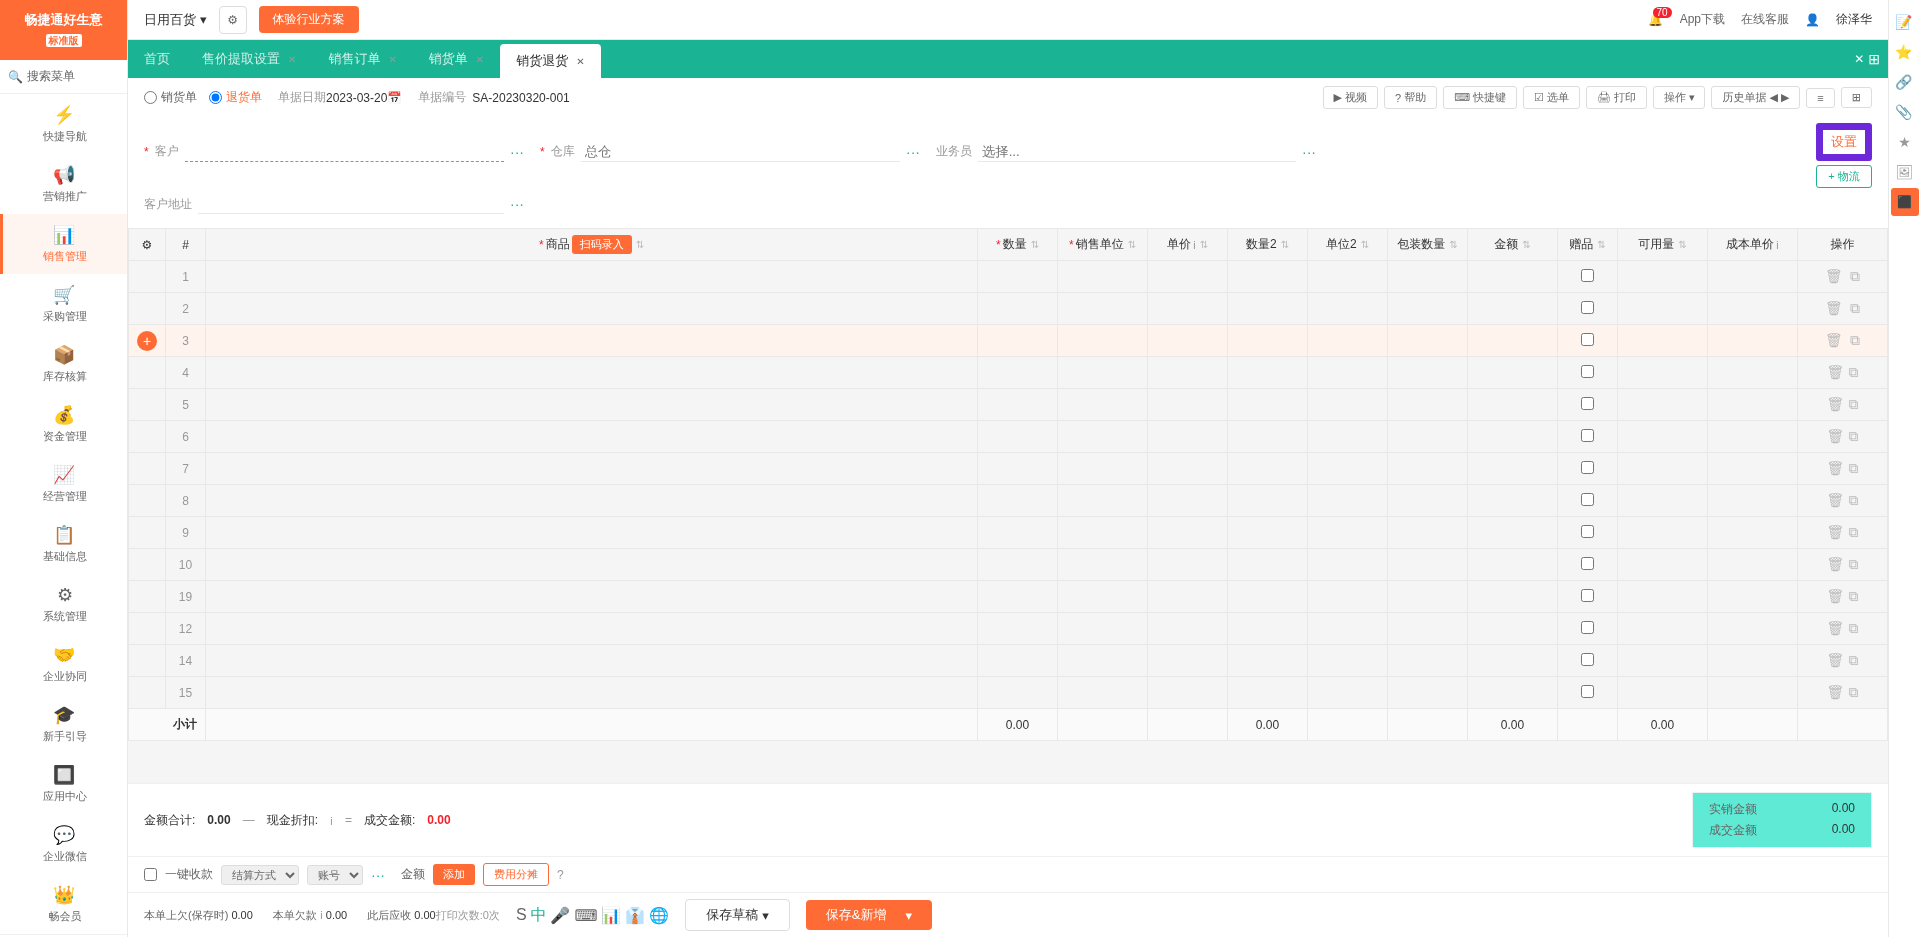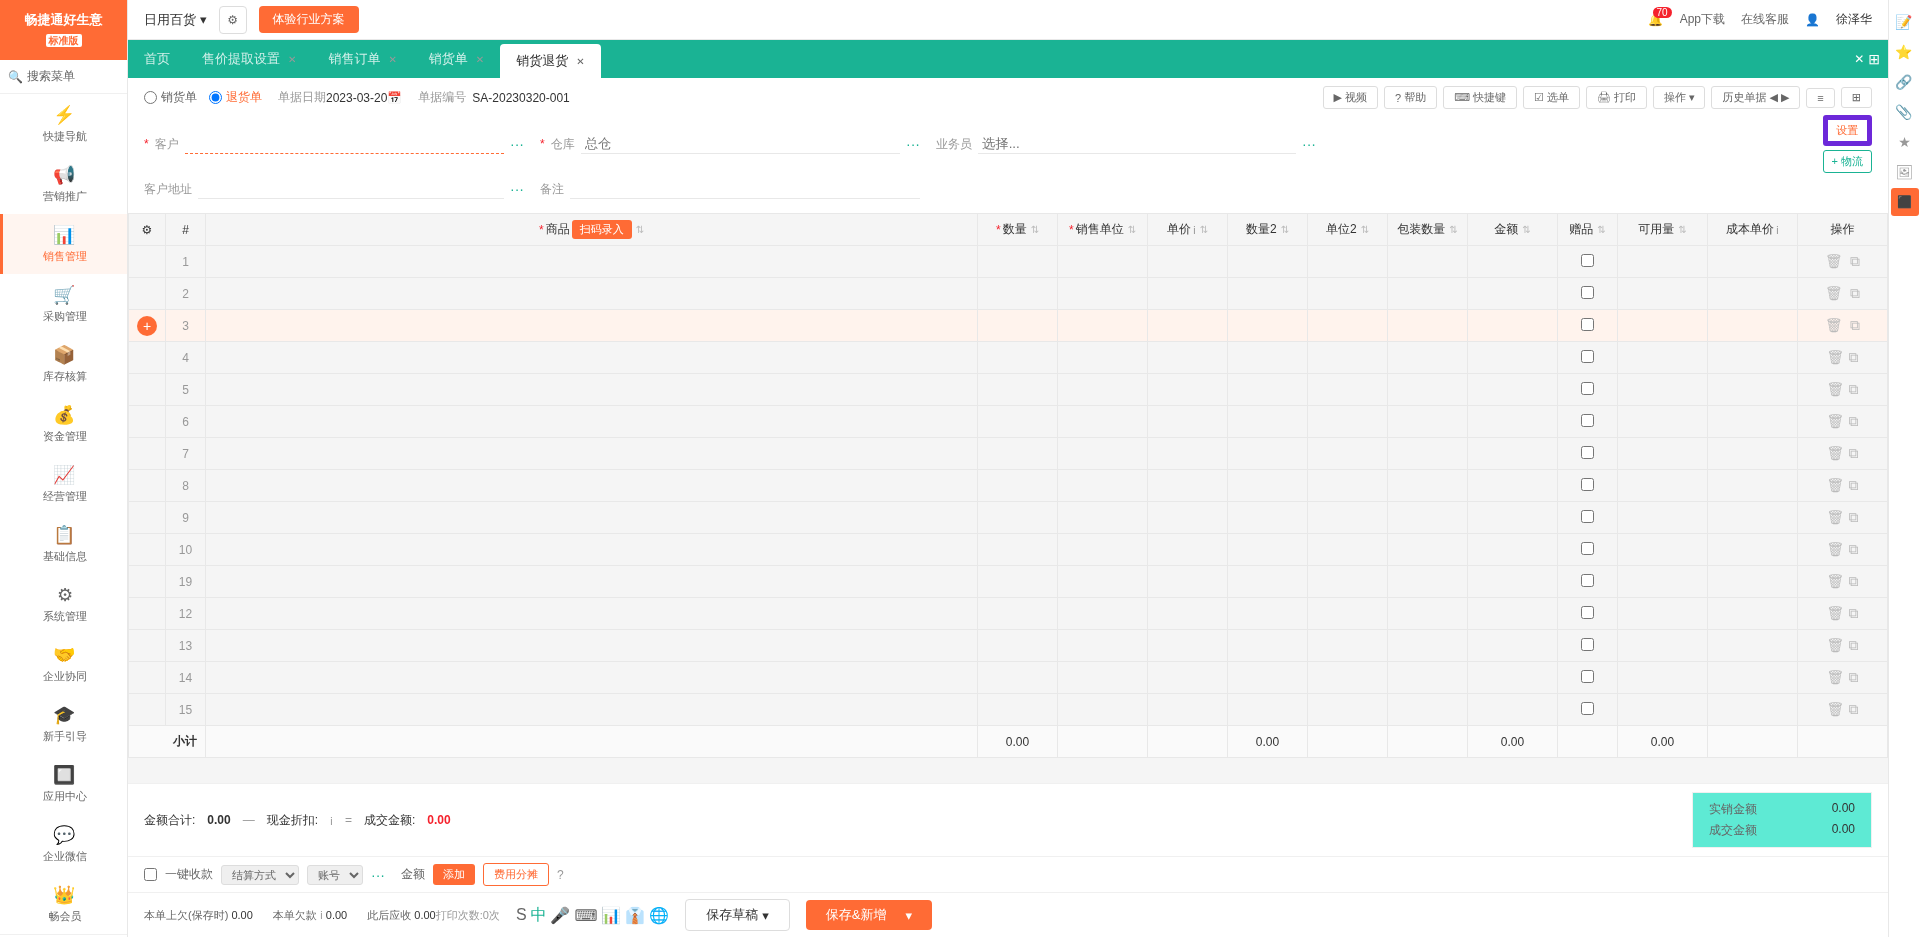--- a/index.html
+++ b/index.html
@@ -42,21 +42,21 @@
     .radio-item { display: flex; align-items: center; gap: 4px; cursor: pointer; color: #666; }
     .radio-item.active { color: #ff6b35; }
     .date-field { display: flex; align-items: center; }
     .date-value { color: #333; }
     .cal-icon { color: #999; cursor: pointer; }
     .doc-field { display: flex; align-items: center; gap: 6px; }
     .doc-value { color: #333; }
     .action-btn { padding: 3px 10px; border: 1px solid #ddd; border-radius: 3px; cursor: pointer; font-size: 11px; color: #666; background: white; display: flex; align-items: center; gap: 3px; }
     .field-label { color: #999; white-space: nowrap; }
     .field-input { flex: 1; border: none; border-bottom: 1px solid #e8e8e8; padding: 2px 4px; color: #333; outline: none; }
-    .setup-btn { padding: 3px 8px; border: 5px solid #6d28d9; border-radius: 3px; color: #ff6b35; cursor: pointer; font-size: 11px; background: white; }
+    .setup-btn { padding: 3px 8px; border: 7px solid #6d28d9; border-radius: 3px; color: #ff6b35; cursor: pointer; font-size: 13px; background: white; margin-top: 8px; }
     .add-btn { padding: 3px 8px; border: 1px solid #1ab394; border-radius: 3px; color: #1ab394; cursor: pointer; font-size: 11px; background: white; }
     .data-table { width: 100%; border-collapse: collapse; font-size: 12px; }
     .data-table thead th { background: #f5f5f5; border: 1px solid #e8e8e8; padding: 6px 8px; text-align: center; white-space: nowrap; color: #333; font-weight: normal; position: sticky; top: 0; z-index: 10; }
     .data-table tbody td { border: 1px solid #e8e8e8; padding: 4px 8px; text-align: center; height: 32px; }
     .data-table tbody tr.add-row td { background: #fff3ed; }
     .row-num { color: #999; text-align: center; }
     .scan-btn { background: #ff6b35; color: white; padding: 2px 8px; border-radius: 3px; font-size: 11px; cursor: pointer; white-space: nowrap; }
     .add-row-btn { background: #ff6b35; color: white; width: 20px; height: 20px; border-radius: 50%; display: inline-flex; align-items: center; justify-content: center; cursor: pointer; font-size: 14px; }
     .sort-arrows { color: #bbb; margin-left: 2px; cursor: pointer; font-size: 10px; }
     .delete-icon { color: #bbb; cursor: pointer; font-size: 14px; }
@@ -319,24 +319,20 @@
             <button class="add-btn">+ 物流</button>
           </div>
         </div>
 
         <div class="top-form-row1" style="margin-top:6px;">
           <div class="field-group">
             <span class="field-label">客户地址</span>
             <input class="field-input" type="text" style="width: 200px;">
             <span class="dots-link">···</span>
           </div>
-          <div class="field-group">
-            <span class="field-label">备注</span>
-            <input class="field-input" type="text" style="width: 400px;">
-          </div>
         </div>
       </div>
 
       <div class="table-wrapper" style="flex:1;overflow:auto;">
         <table class="data-table">
           <thead>
             <tr>
               <th class="gear-col">
                 <span>⚙</span>
               </th>
@@ -605,36 +601,20 @@
                 <td></td>
                 <td></td>
                 <td class="checkbox-cell"><input type="checkbox" style=""></td>
                 <td></td>
                 <td></td>
                 <td><span class="delete-icon">🗑</span><span class="copy-icon">⧉</span></td>
               </tr>
             <tr>
                 <td></td>
                 <td class="row-num">12</td>
-                <td></td>
-                <td></td>
-                <td></td>
-                <td></td>
-                <td></td>
-                <td></td>
-                <td></td>
-                <td></td>
-                <td class="checkbox-cell"><input type="checkbox" style=""></td>
-                <td></td>
-                <td></td>
-                <td><span class="delete-icon">🗑</span><span class="copy-icon">⧉</span></td>
-              </tr>
-            <tr>
-                <td></td>
-                <td class="row-num">13</td>
                 <td></td>
                 <td></td>
                 <td></td>
                 <td></td>
                 <td></td>
                 <td></td>
                 <td></td>
                 <td></td>
                 <td class="checkbox-cell"><input type="checkbox" style=""></td>
                 <td></td>

